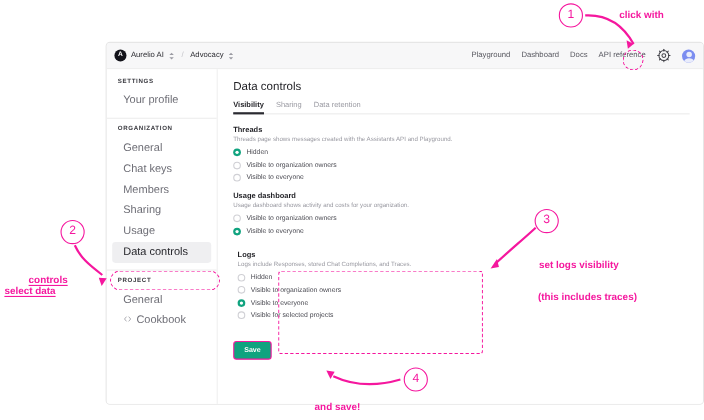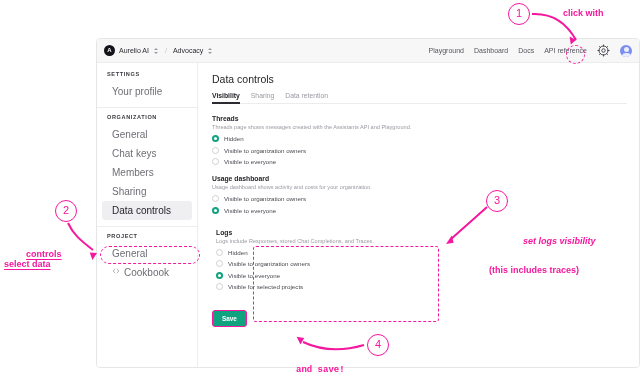--- a/index.html
+++ b/index.html
@@ -216,20 +216,23 @@
         </div>
         <div class="side-item">
           <span>Chat keys</span>
         </div>
         <div class="side-item">
           <span>Members</span>
         </div>
         <div class="side-item">
           <span>Sharing</span>
         </div>
+        <div class="side-item">
+          <span>Usage</span>
+        </div>
         <div class="side-item active">
           <span>Data controls</span>
         </div>
         <div class="side-divider"></div>
 
         <div class="side-head">PROJECT</div>
         <div class="side-item">
           <span>General</span>
         </div>
         <div class="side-item">
@@ -323,27 +326,27 @@
 
   <div class="anno anno-num" style="left:55px; top:200px;">2</div>
   <div class="anno anno-text ul" style="left:4px; top:230px;margin-top:28px;">select data</div>
   <div class="anno anno-text ul" style="left:26px; top:248px;">controls</div>
   <svg class="arrow" style="left:0; top:0; width:640px; height:382px;">
     <path d="M68 223 C 73 234, 80 240, 93 250" fill="none" stroke="#f5179e" stroke-width="2"></path>
     <path d="M97 253 l -7.2 -0.4 l 2.6 7.4 z" fill="#f5179e"></path>
   </svg>
 
   <div class="anno anno-num" style="left:486px; top:190px;">3</div>
-  <div class="anno anno-text" style="left:523px; top:235px;font-style:italic;">set logs visibility</div>
+  <div class="anno anno-text" style="left:490px; top:235px;">set logs visibility</div>
   <div class="anno anno-text" style="left:489px; top:264px;">(this includes traces)</div>
   <svg class="arrow" style="left:0; top:0; width:640px; height:382px;">
     <path d="M487 207 C 475 218, 463 228, 450 240" fill="none" stroke="#f5179e" stroke-width="2"></path>
     <path d="M446 244 l 7.6 -1.2 l -1.8 -7.4 z" fill="#f5179e"></path>
   </svg>
 
   <div class="anno anno-num" style="left:367px; top:334px;">4</div>
-  <div class="anno anno-text" style="left:296px; top:364px;font-family:Liberation Mono, monospace;">and save!</div>
+  <div class="anno anno-text" style="left:286px; top:364px;">and save!</div>
   <svg class="arrow" style="left:0; top:0; width:640px; height:382px;">
     <path d="M364 345 C 340 352, 320 350, 303 342" fill="none" stroke="#f5179e" stroke-width="2"></path>
     <path d="M298 339 l 4.4 6.2 l 4.2 -6.4 z" fill="#f5179e" transform="rotate(-115 301 341)"></path>
   </svg>
 
 </div>
 
 </body></html>

